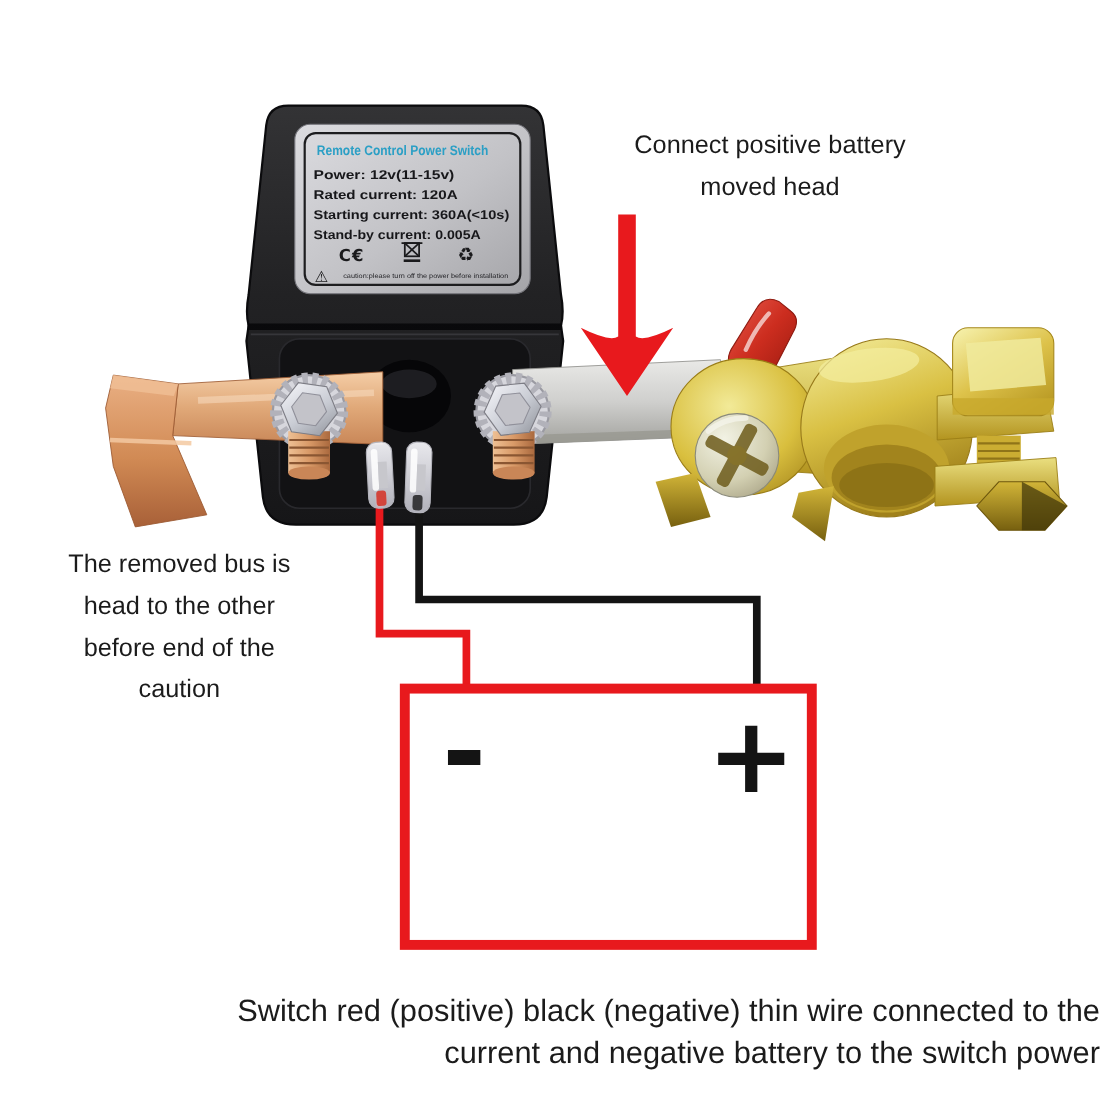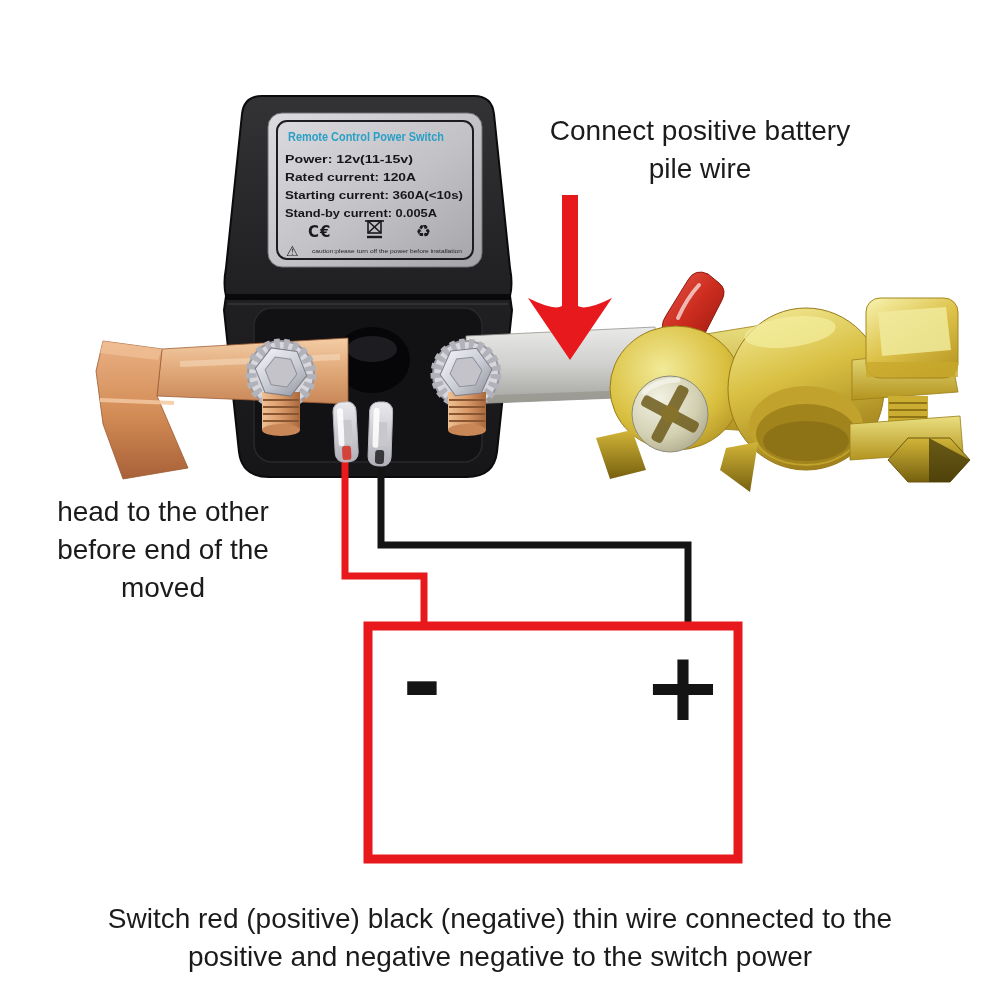--- a/index.html
+++ b/index.html
@@ -1,49 +1,50 @@
 <!DOCTYPE html>
 <html><head>
 <meta charset="utf-8">
 <style>
   html,body{margin:0;padding:0;background:#ffffff;}
   .stage{position:relative;width:1000px;height:1000px;background:#ffffff;overflow:hidden;
          font-family:"Liberation Sans", sans-serif;}
   .stage svg{position:absolute;left:0;top:0;}
-  .annotation{position:absolute;color:#1b1b1b;text-align:center;font-size:28px;line-height:38px;font-weight:400;}
+  .annotation{position:absolute;color:#1b1b1b;text-align:center;font-size:23px;line-height:38px;font-weight:400;}
   .annotation.top{left:525px;top:112px;width:350px;}
   .annotation.left{left:18px;top:493px;width:290px;}
-  .annotation.bottom{left:0px;top:900px;width:1000px;font-size:28px;}
+  .annotation.bottom{left:0px;top:900px;width:1000px;font-size:28px;text-align:right;}
   
   .lbl-title{font:700 12.5px "Liberation Sans", sans-serif;fill:#2b9fc5;}
   .lbl-spec{font:700 11.5px "Liberation Sans", sans-serif;fill:#17171a;}
   .lbl-caution{font:400 6px "Liberation Sans", sans-serif;fill:#26262a;}
   .lbl-ce{font:700 15px "DejaVu Sans", sans-serif;fill:#1a1a1c;letter-spacing:1px;}
   .glyph{font-family:"DejaVu Sans", sans-serif;fill:#1a1a1c;}
   .batt-sign{font:700 96px "DejaVu Sans", sans-serif;fill:#141414;}
 </style>
 </head>
 <body>
 
 <div class="stage">
 
   <div class="annotation top">
     <div>Connect positive battery</div>
-    <div>pile wire</div>
+    <div>moved head</div>
   </div>
 
   <div class="annotation left">
+    <div>The removed bus is</div>
     <div>head to the other</div>
     <div>before end of the</div>
-    <div>moved</div>
+    <div>caution</div>
   </div>
 
   <div class="annotation bottom">
     <div>Switch red (positive) black (negative) thin wire connected to the</div>
-    <div>positive and negative negative to the switch power</div>
+    <div>current and negative battery to the switch power</div>
   </div>
 
   <svg width="1000" height="1000" viewBox="0 0 1000 1000">
     <defs>
       <linearGradient id="gBox" x1="0" y1="0" x2="0" y2="1">
         <stop offset="0" stop-color="#333335"></stop>
           <stop offset="0.45" stop-color="#222224"></stop>
           <stop offset="1" stop-color="#161618"></stop>
       </linearGradient>
       <linearGradient id="gLabel" x1="0" y1="0" x2="1" y2="1">

